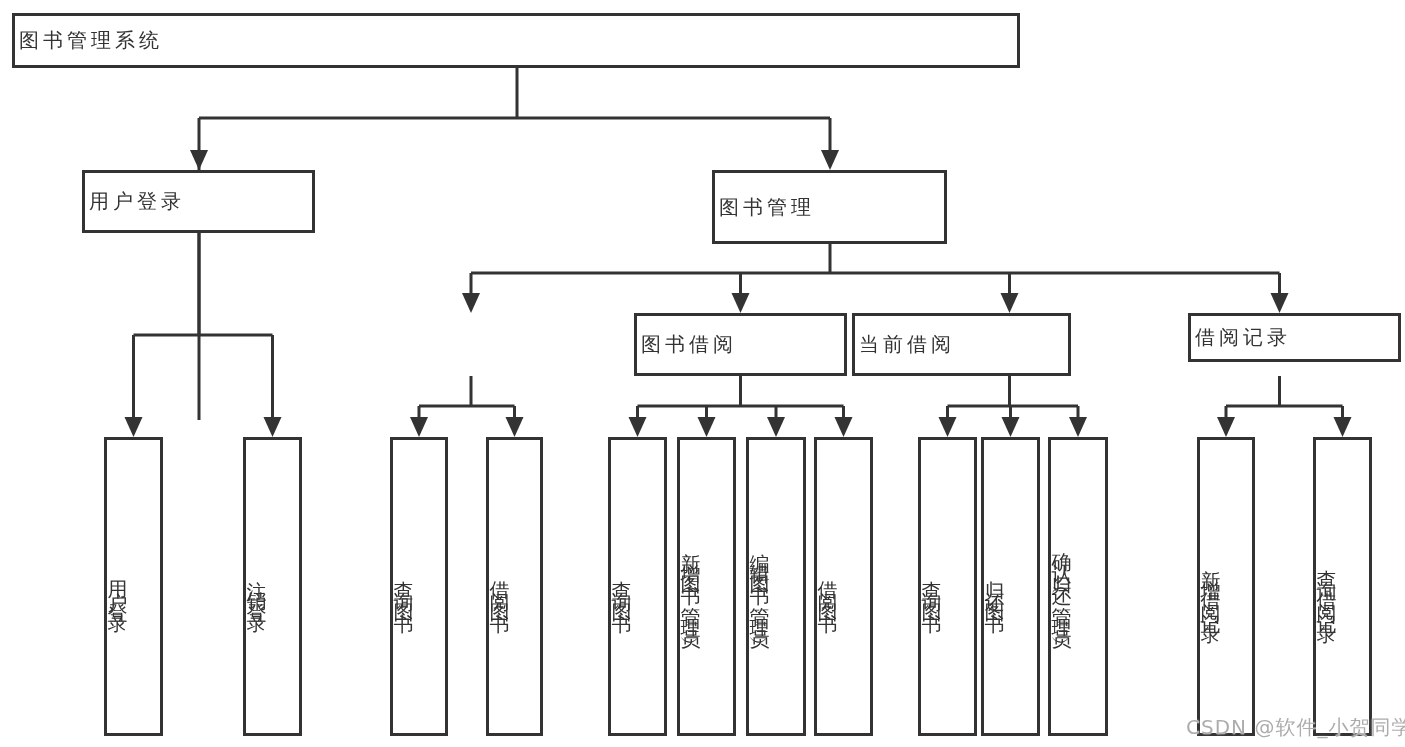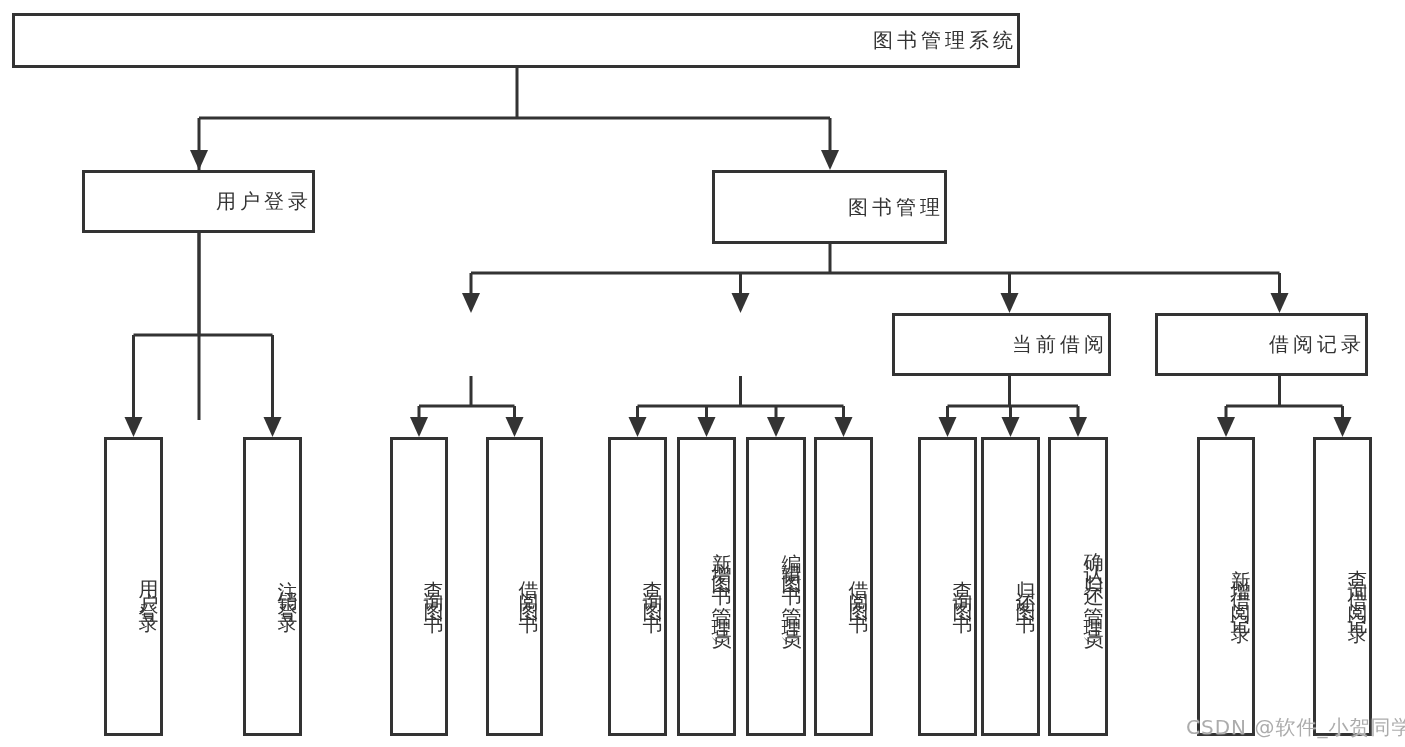--- a/index.html
+++ b/index.html
@@ -16,21 +16,21 @@
     left: 0; top: 0;
     width: 1405px; height: 747px;
   }
   .box {
     position: absolute;
     box-sizing: border-box;
     border: 3px solid #333333;
     background: #ffffff;
     display: flex;
     align-items: center;
-    justify-content: flex-end;
+    justify-content: flex-start;
     color: #333333;
   }
   .hlabel {
     font-size: 20px;
     letter-spacing: 4px;
     text-indent: 4px;
     white-space: nowrap;
     color: #333333;
   }
   .vlabel {
@@ -105,24 +105,27 @@
     <span class="hlabel">图书管理系统</span>
   </div>
 
   <div class="box" style="left:82px;top:170px;width:233px;height:63px">
     <span class="hlabel">用户登录</span>
   </div>
   <div class="box" style="left:712px;top:170px;width:235px;height:74px">
     <span class="hlabel">图书管理</span>
   </div>
 
-  <div class="box" style="left:892px;top:313px;width:219px;height:63px">
+  <div class="box" style="left:634px;top:313px;width:213px;height:63px">
+    <span class="hlabel">图书借阅</span>
+  </div>
+  <div class="box" style="left:852px;top:313px;width:219px;height:63px">
     <span class="hlabel">当前借阅</span>
   </div>
-  <div class="box" style="left:1155px;top:313px;width:213px;height:63px">
+  <div class="box" style="left:1188px;top:313px;width:213px;height:49px">
     <span class="hlabel">借阅记录</span>
   </div>
 
   <div class="box" style="left:104px;top:437px;width:59px;height:299px">
     <span class="vlabel">用户登录</span>
   </div>
   <div class="box" style="left:243px;top:437px;width:59px;height:299px">
     <span class="vlabel">注销登录</span>
   </div>
 

